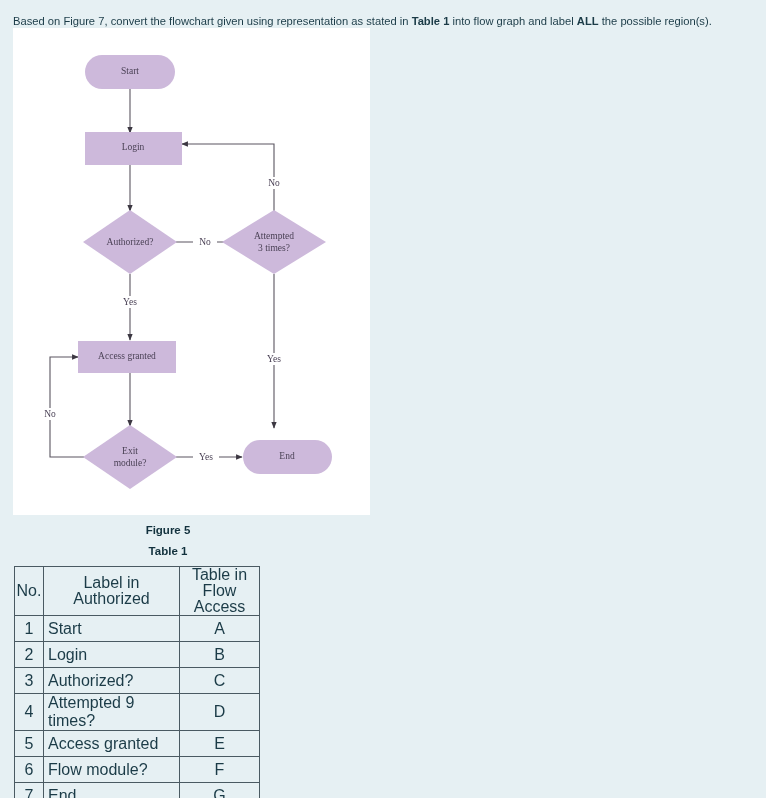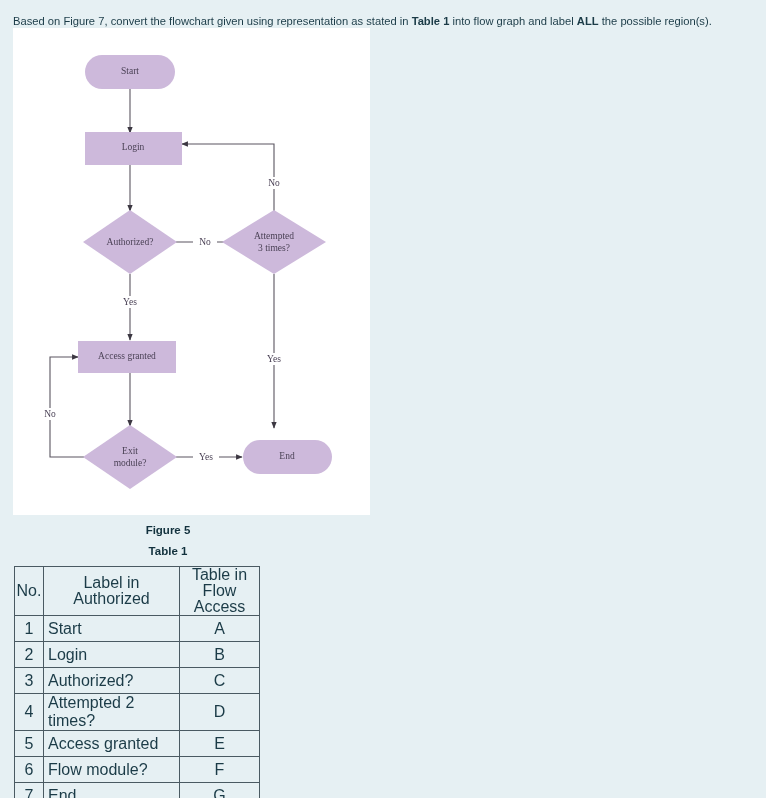--- a/index.html
+++ b/index.html
@@ -210,21 +210,21 @@
           <td class="col-label">Login</td>
           <td class="col-graph">B</td>
         </tr>
         <tr>
           <td class="col-no">3</td>
           <td class="col-label">Authorized?</td>
           <td class="col-graph">C</td>
         </tr>
         <tr>
           <td class="col-no">4</td>
-          <td class="col-label">Attempted 2 times?</td>
+          <td class="col-label">Attempted 9 times?</td>
           <td class="col-graph">D</td>
         </tr>
         <tr>
           <td class="col-no">5</td>
           <td class="col-label">Access granted</td>
           <td class="col-graph">E</td>
         </tr>
         <tr>
           <td class="col-no">6</td>
           <td class="col-label">Flow module?</td>

